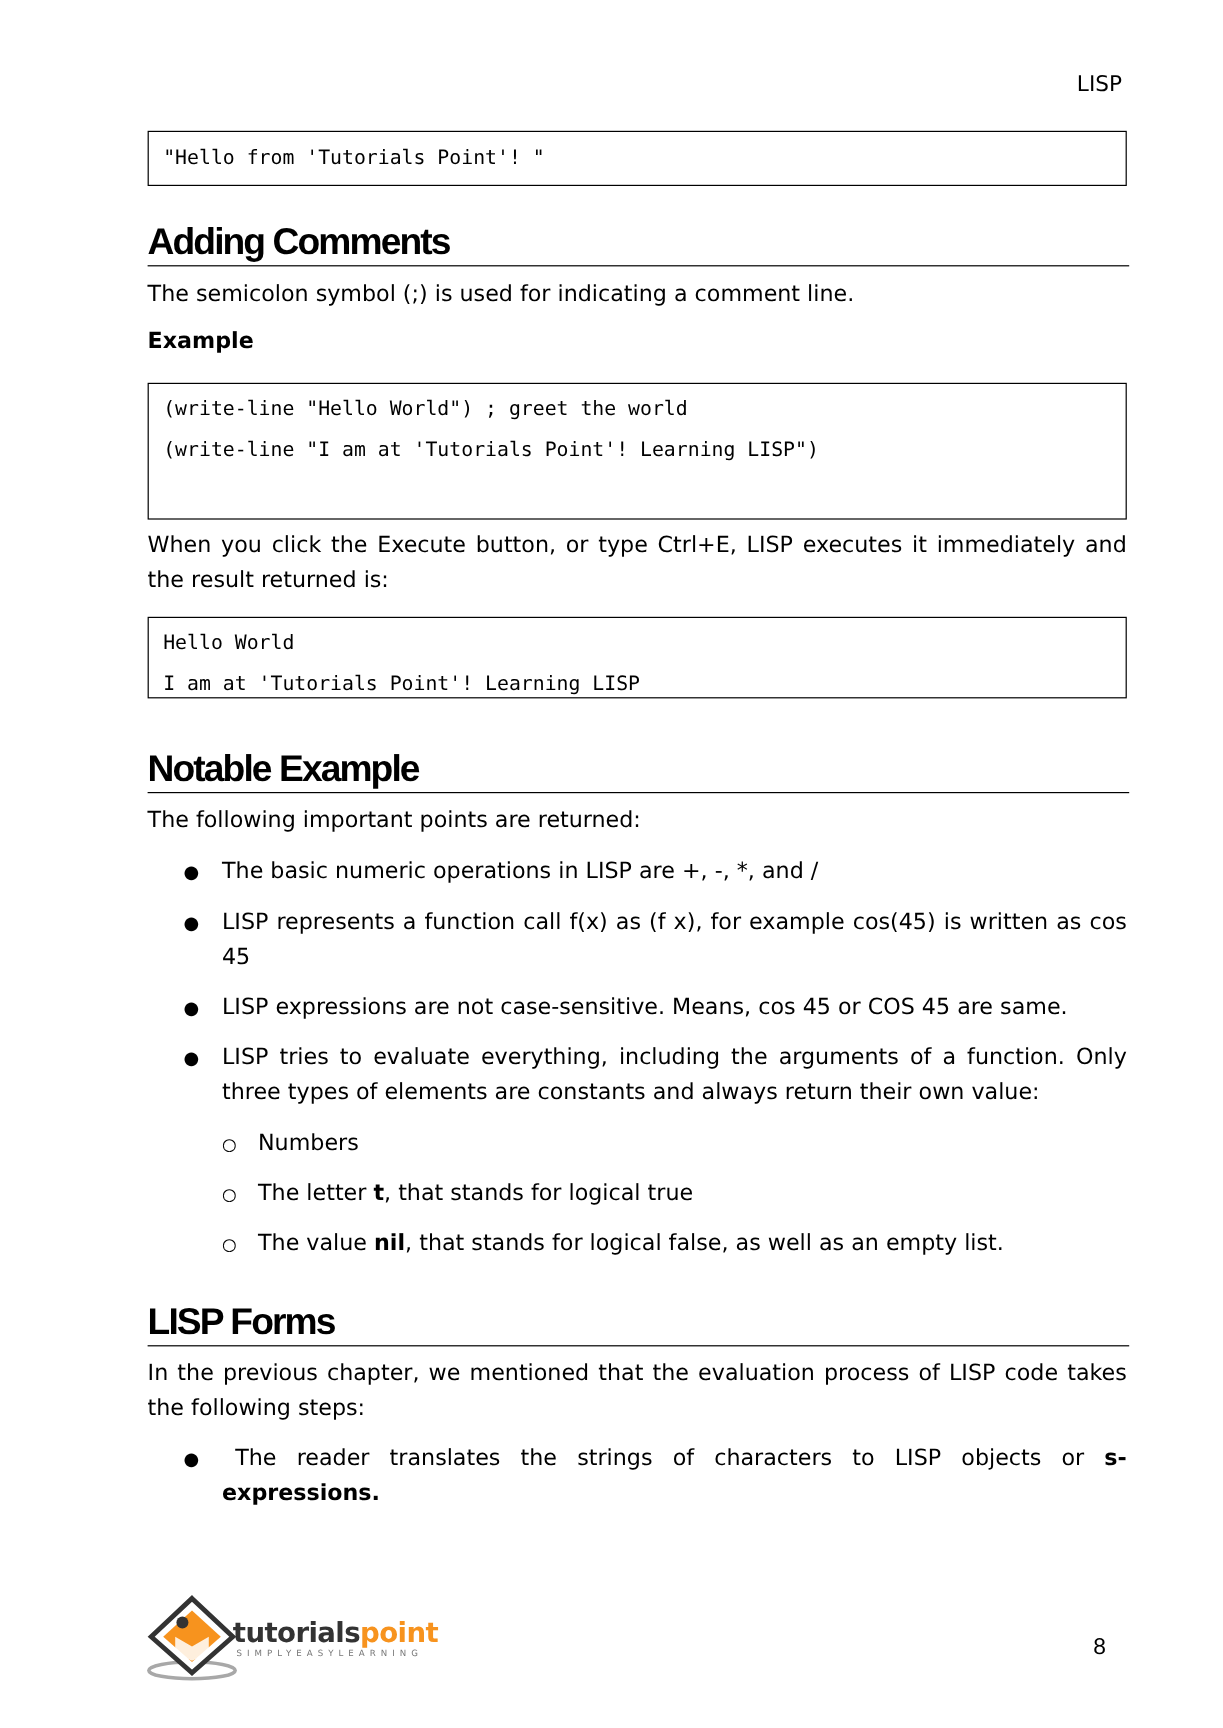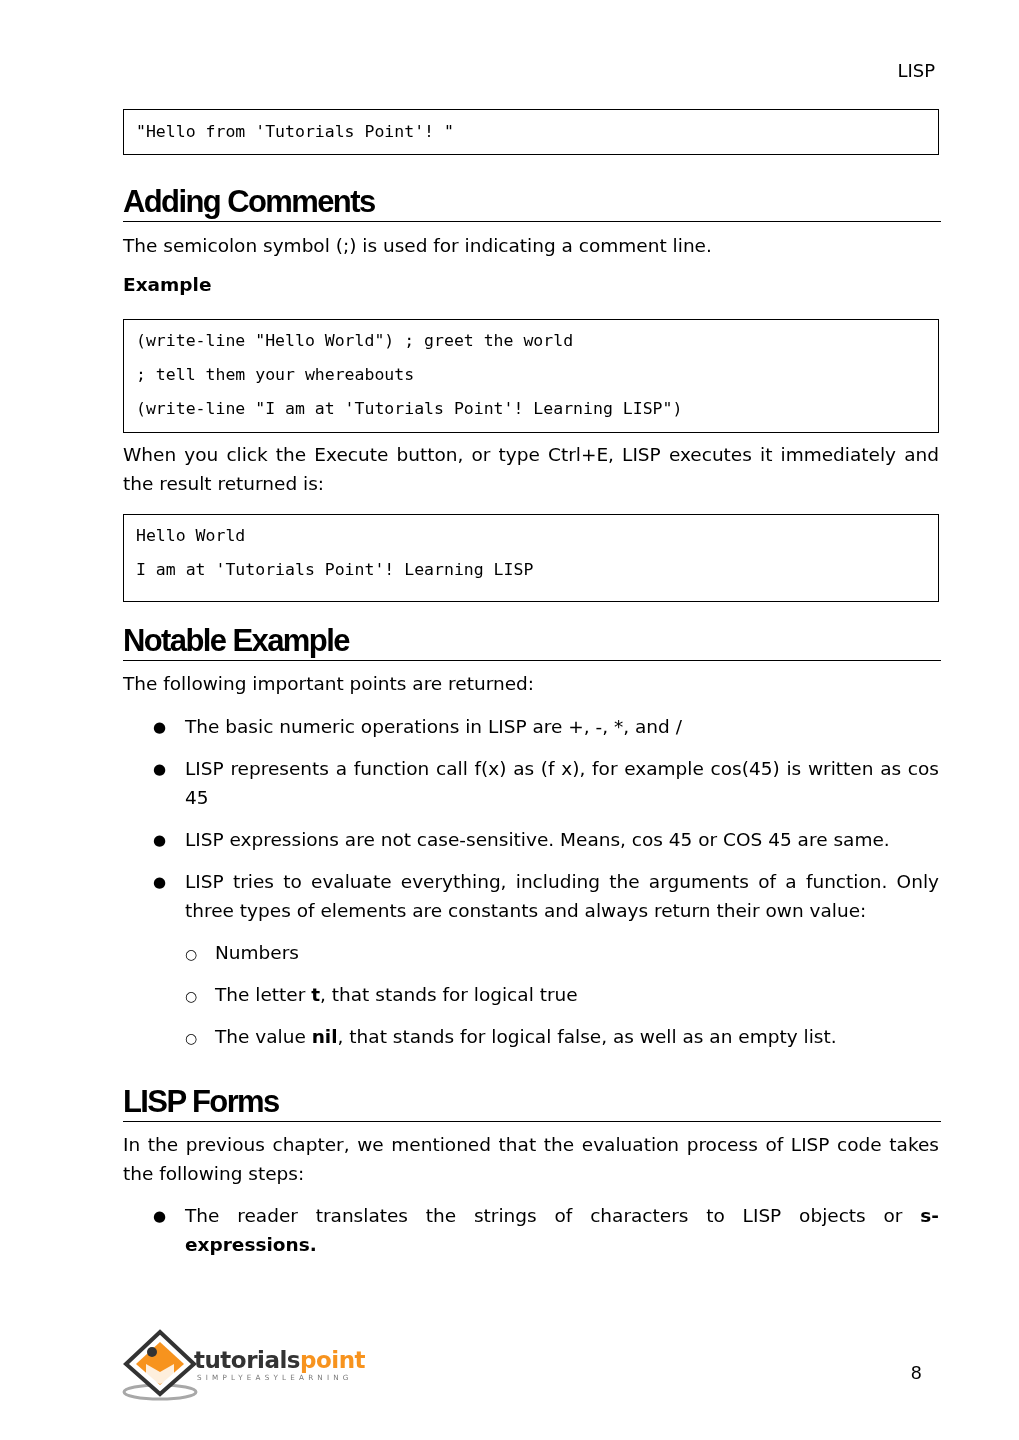--- a/index.html
+++ b/index.html
@@ -36,27 +36,26 @@
 <div class="code-box" style="top:109px; height:46px; padding-top:5px;">
   <div class="code-line">"Hello from 'Tutorials Point'! "</div>
 </div>
 
 <div class="h2" style="top:184px;">Adding Comments</div>
 <div class="para" style="top:232px;">The semicolon symbol (;) is used for indicating a comment line.</div>
 <div class="bold-label" style="top:274px;">Example</div>
 
 <div class="code-box" style="top:319px; height:114px; padding-top:4px;">
   <div class="code-line">(write-line "Hello World") ; greet the world</div>
-  <div class="code-line">; tell them your whereabouts</div>
   <div class="code-line">(write-line "I am at 'Tutorials Point'! Learning LISP")</div>
 </div>
 
 <div class="para" style="top:441px;">When you click the Execute button, or type Ctrl+E, LISP executes it immediately and the result returned is:</div>
 
-<div class="code-box" style="top:514px; height:88px; padding-top:4px;">
+<div class="code-box" style="top:514px; height:68px; padding-top:4px;">
   <div class="code-line">Hello World</div>
   <div class="code-line">I am at 'Tutorials Point'! Learning LISP</div>
 </div>
 
 <div class="h2" style="top:623px;">Notable Example</div>
 <div class="para" style="top:670px;">The following important points are returned:</div>
 
 <div class="bullet" style="top:713px;">
   <span class="dot">●</span>
   <span class="txt">The basic numeric operations in LISP are +, -, *, and /</span>
@@ -86,21 +85,21 @@
   <span class="circ">○</span>
   <span class="txt"><span>The value </span><b>nil</b><span>, that stands for logical false, as well as an empty list.</span></span>
 </div>
 
 <div class="h2" style="top:1084px;">LISP Forms</div>
 <div class="para" style="top:1131px;">In the previous chapter, we mentioned that the evaluation process of LISP code takes the following steps:</div>
 
 <div class="bullet" style="top:1202px;">
   <span class="dot">●</span>
   <span class="txt">
-    <span class="justify-last" style="display:block;"><span>The reader translates the strings of characters to LISP objects or </span><b>s-</b></span>
+    <span class="justify-last" style="display:block;margin-left:11px;"><span>The reader translates the strings of characters to LISP objects or </span><b>s-</b></span>
     <b style="display:block;">expressions.</b>
   </span>
 </div>
 
 <svg class="logo" viewBox="0 0 245 75">
   <ellipse cx="38" cy="64" rx="36" ry="7" fill="none" stroke="#a8a8a8" stroke-width="3"></ellipse>
   <polygon points="38,4 72,36 38,66 4,36" fill="#ffffff" stroke="#333" stroke-width="4"></polygon>
   <polygon points="38,14 62,36 38,57 14,36" fill="#f7931e"></polygon>
   <circle cx="30" cy="24" r="5" fill="#333"></circle>
   <path d="M24 36 L38 44 L52 36 L52 50 L38 56 L24 50 Z" fill="#ffffff" opacity="0.85"></path>

